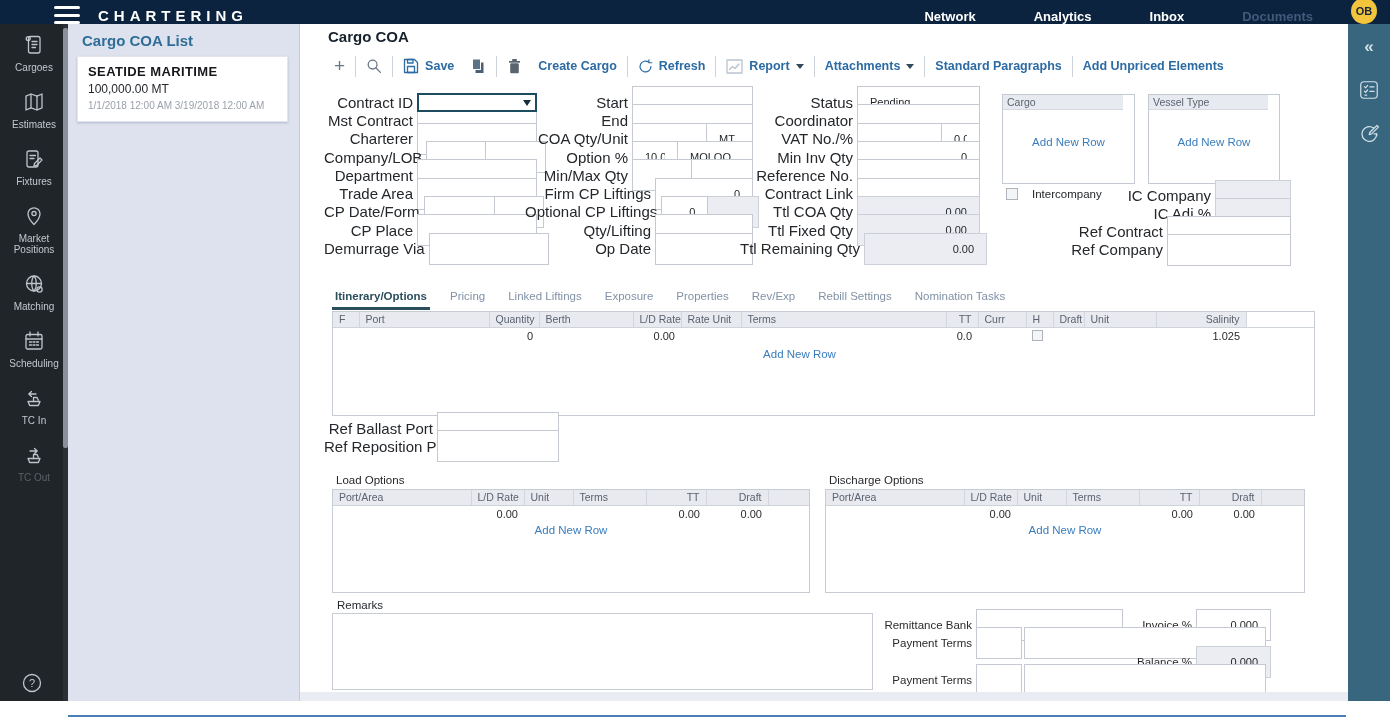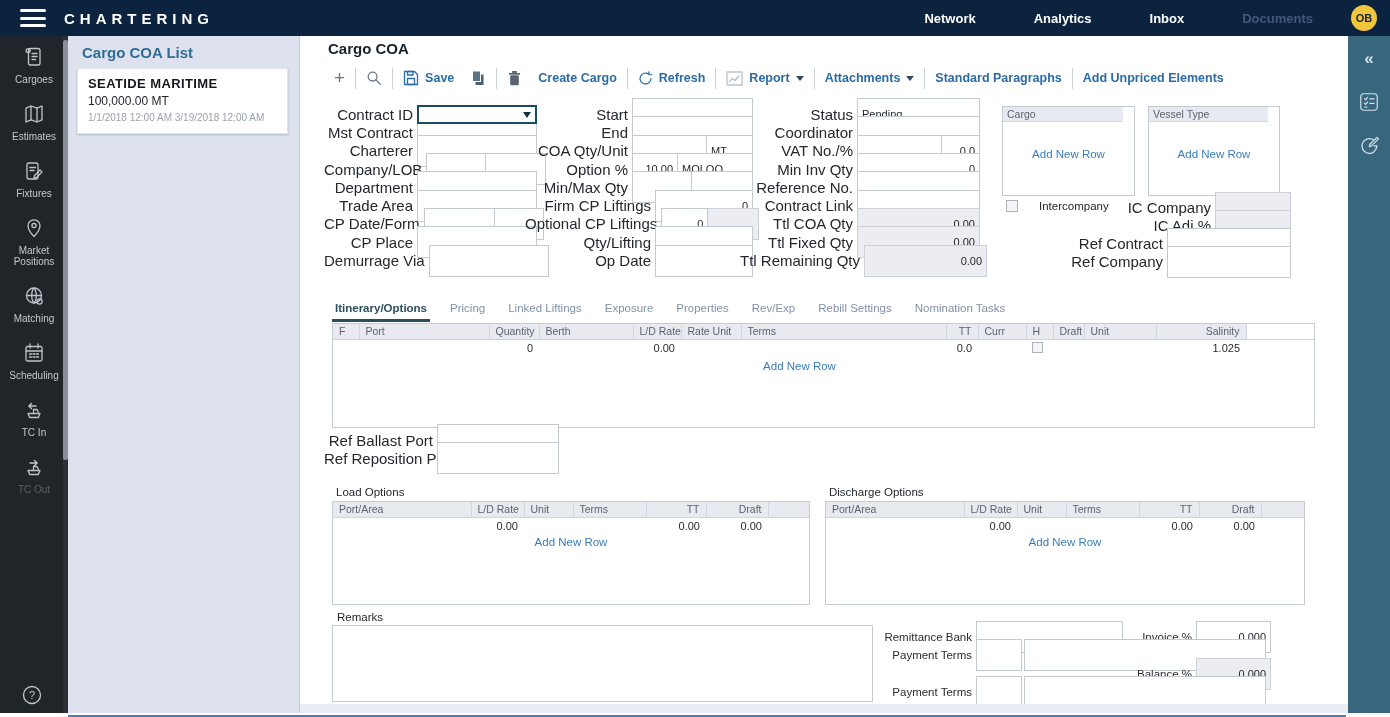--- a/index.html
+++ b/index.html
@@ -1,20 +1,20 @@
 <!DOCTYPE html>
 <html><head>
 <meta charset="utf-8">
 <style>
   * { margin:0; padding:0; box-sizing:border-box; }
   html,body { width:1390px; height:717px; overflow:hidden; }
   body { font-family:"Liberation Sans", sans-serif; font-size:11px; color:#2b2b2b; background:#fff; position:relative; }
 
   
-  .topbar { height:36px; background:#0c2340; display:flex; align-items:center; color:#fff; }
+  .topbar { height:24px; background:#0c2340; display:flex; align-items:flex-end; color:#fff;padding-left:34px; }
   .burger { width:30px; height:18px; margin-left:20px; display:flex; flex-direction:column; justify-content:space-between; cursor:pointer; }
   .burger i { display:block; height:3px; width:26px; background:#fff; border-radius:2px; }
   .brand { margin-left:14px; font-size:15px; font-weight:700; letter-spacing:5px; }
   .topnav { margin-left:auto; display:flex; align-items:center; gap:58px; font-size:13px; font-weight:700; }
   .topnav .tn { cursor:pointer; }
   .topnav .tn.muted { color:#43597a; }
   .avatar { width:26px; height:26px; border-radius:50%; background:#f2c53d; color:#12233f; font-size:11px; font-weight:700; display:flex; align-items:center; justify-content:center; margin:0 13px 0 38px; cursor:pointer; }
 
   .content { display:flex; height:677px; }
 
@@ -45,35 +45,35 @@
   .tb { display:flex; align-items:center; gap:6px; cursor:pointer; padding:0 8px; white-space:nowrap; }
   .tb svg { display:block; }
   .tsep { width:1px; height:21px; background:#ccd2da; margin:0 2px; }
   .plusglyph { font-size:19px; font-weight:400; color:#6b7888; line-height:18px; }
   .caret { width:0; height:0; border:4px solid transparent; border-top:5px solid #33495c; margin-top:4px; }
 
   
   .fcol { position:absolute; }
   .fr { display:flex; align-items:center; height:18.3px; }
   .lb { flex:1; text-align:right; padding-right:4px; white-space:nowrap; font-size:15px; color:#24272b; }
-  .in { height:32px; border:1px solid #c4c9d2; background:#fff; font-family:inherit; font-size:11px; color:#1e2126; padding:0 4px; outline:none; }
+  .in { height:32px; border:1px solid #c4c9d2; background:#fff; font-family:inherit; font-size:11px; color:#1e2126; padding:0 12px; outline:none; }
   .in.dis { background:#ebedf2; border-color:#ccd1d9; }
   .in.num { text-align:right; }
   .sp { display:flex; }
   .sp .in + .in { border-left:none; }
   .dd { position:relative; width:120px; height:19px; border:2px solid #1b4c60; background:#fff; cursor:pointer; }
   .dd::after { content:""; position:absolute; right:4px; top:5px; border:4px solid transparent; border-top:6px solid #15303d; }
 
   .gbox { position:absolute; border:1px solid #c4c9d2; background:#fff; }
   .gbox-h { height:15px; background:#e7eaf0; border-bottom:1px solid #d4d8df; width:calc(100% - 11px); color:#5a6370; font-size:10.5px; padding:1px 4px; }
   .addrow { color:#3a7dbd; font-size:11.5px; text-align:center; cursor:pointer; }
   .gbox .addrow { margin-top:26px; }
 
   .cb { width:12px; height:12px; border:1px solid #aeb3bc; background:#f4f5f7; display:inline-block; cursor:pointer; }
-  .interco { position:absolute; left:706px; top:164px; display:flex; align-items:center; gap:21px; }
+  .interco { position:absolute; left:706px; top:164px; display:flex; align-items:center; gap:14px; }
   .interco .ilb { font-size:11.5px; color:#24272b; }
   .icrow { position:absolute; right:57px; display:flex; align-items:center; height:17px; }
   .icrow .lb { flex:none; }
 
   
   .tabs { position:absolute; left:32px; top:264px; display:flex; gap:17px; font-size:11.5px; }
   .tab { color:#8292a6; padding:2px 3px 5px; cursor:pointer; border-bottom:3px solid transparent; white-space:nowrap; }
   .tab.active { color:#2c4f5e; font-weight:700; border-bottom-color:#2c4f5e; }
 
   

